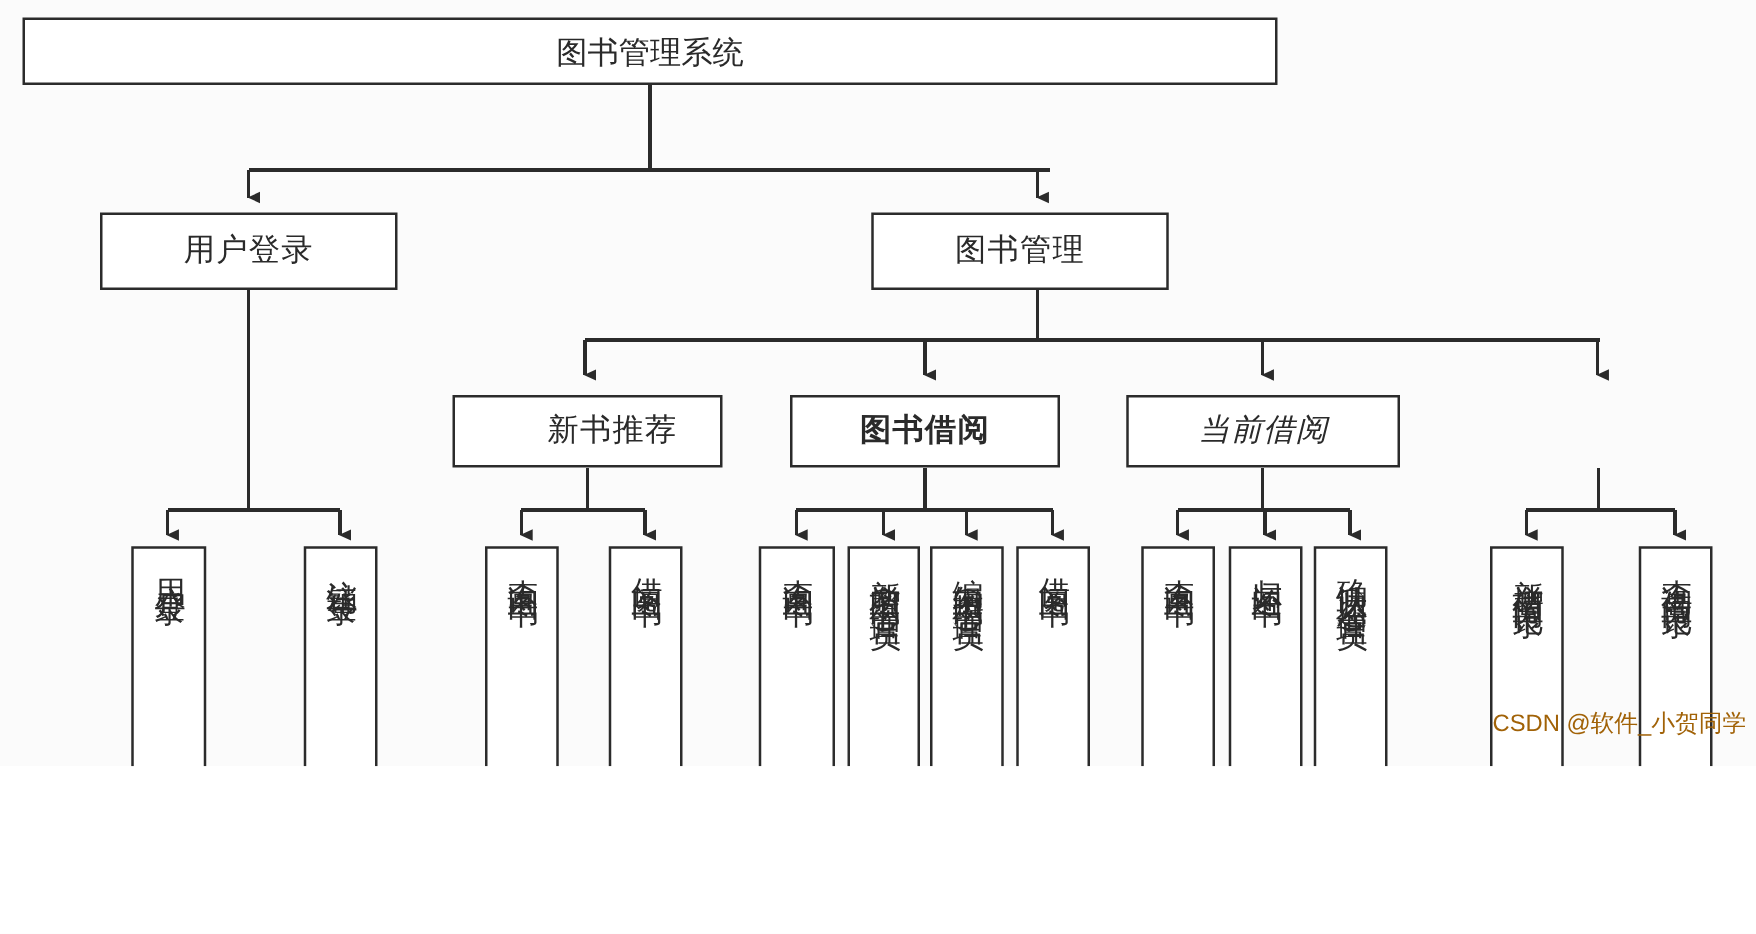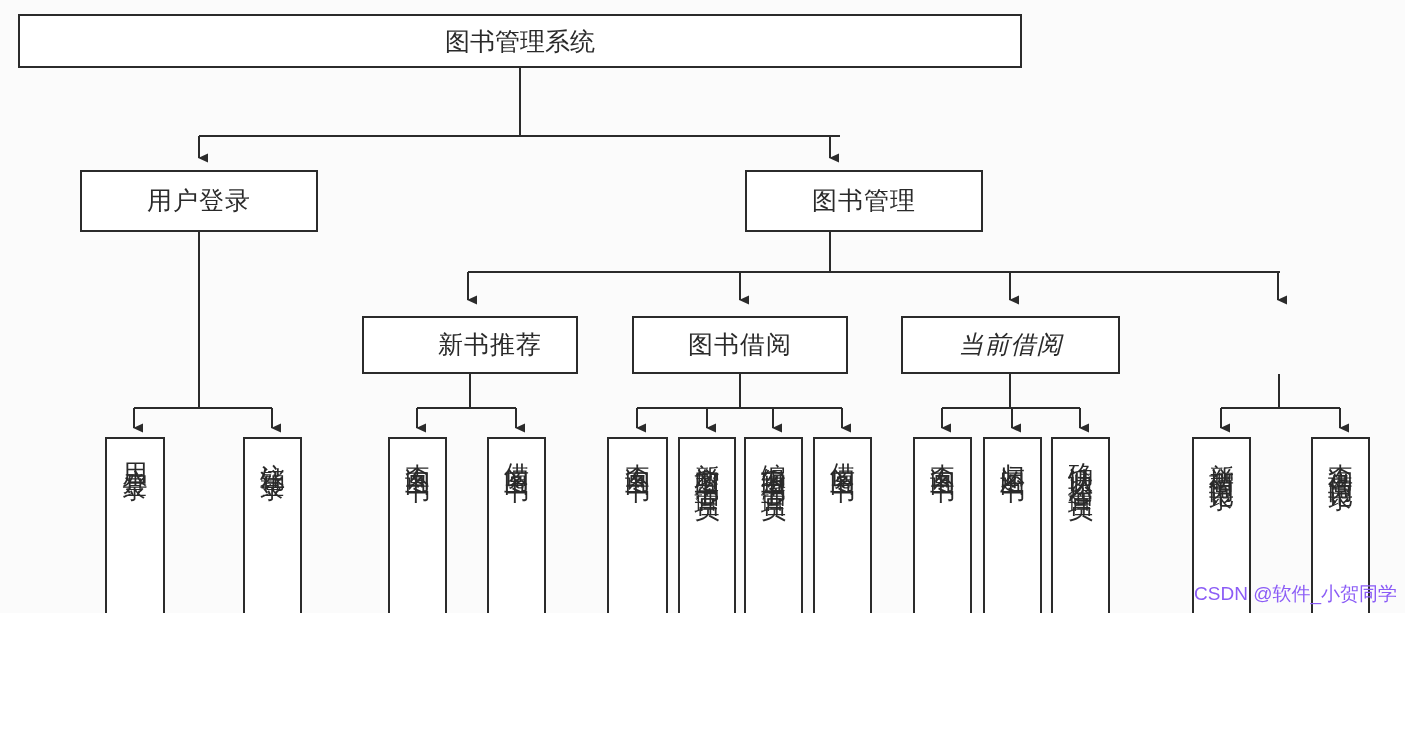--- a/index.html
+++ b/index.html
@@ -52,23 +52,23 @@
     writing-mode: vertical-rl;
     text-orientation: upright;
     letter-spacing: 5px;
     line-height: 1.0;
     display: block;
     white-space: nowrap;
   }
   .watermark {
     position: absolute;
     right: 8px;
-    bottom: 6px;
+    bottom: 21px;
     font-size: 19px;
-    color: #8b5cf6;
+    color: #a16207;
     font-family: "Liberation Sans", "DejaVu Sans", sans-serif;
     white-space: nowrap;
     user-select: none;
   }
 </style>
 </head>
 <body>
 
 <div id="canvas">
 
@@ -122,28 +122,28 @@
     </g>
   </svg>
 
   <div class="node root" style="left:18px; top:14px; width:1004px; height:54px;">
     <span>图书管理系统</span>
   </div>
 
   <div class="node h" style="left:80px; top:170px; width:238px; height:62px;">
     <span>用户登录</span>
   </div>
-  <div class="node h" style="left:745px; top:170px; width:238px; height:62px;align-items:center;">
+  <div class="node h" style="left:697px; top:170px; width:238px; height:62px;align-items:center;">
     <span>图书管理</span>
   </div>
 
   <div class="node h" style="left:362px; top:316px; width:216px; height:58px;padding-left:40px;">
     <span>新书推荐</span>
   </div>
-  <div class="node h" style="left:632px; top:316px; width:216px; height:58px;">
+  <div class="node h" style="left:632px; top:316px; width:216px; height:58px;font-weight:bold;">
     <span>图书借阅</span>
   </div>
   <div class="node h" style="left:901px; top:316px; width:219px; height:58px;font-style:italic;">
     <span>当前借阅</span>
   </div>
 
   <div class="node v" style="left:105px; top:437px; width:60px; height:297px;">
     <span class="vtext">用户登录</span>
   </div>
   <div class="node v" style="left:243px; top:437px; width:59px; height:297px;">

